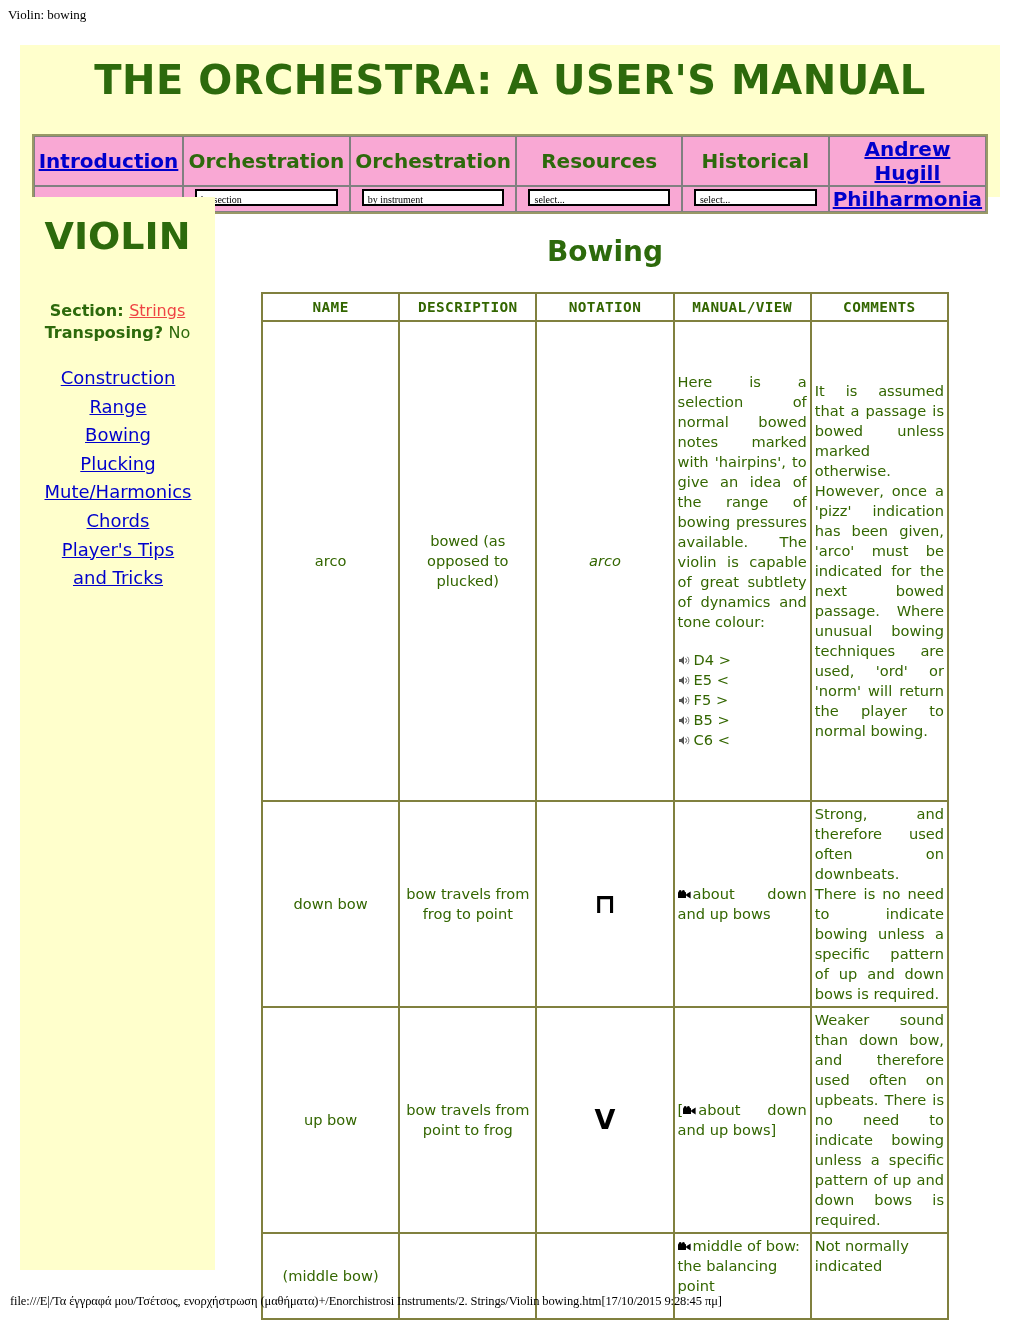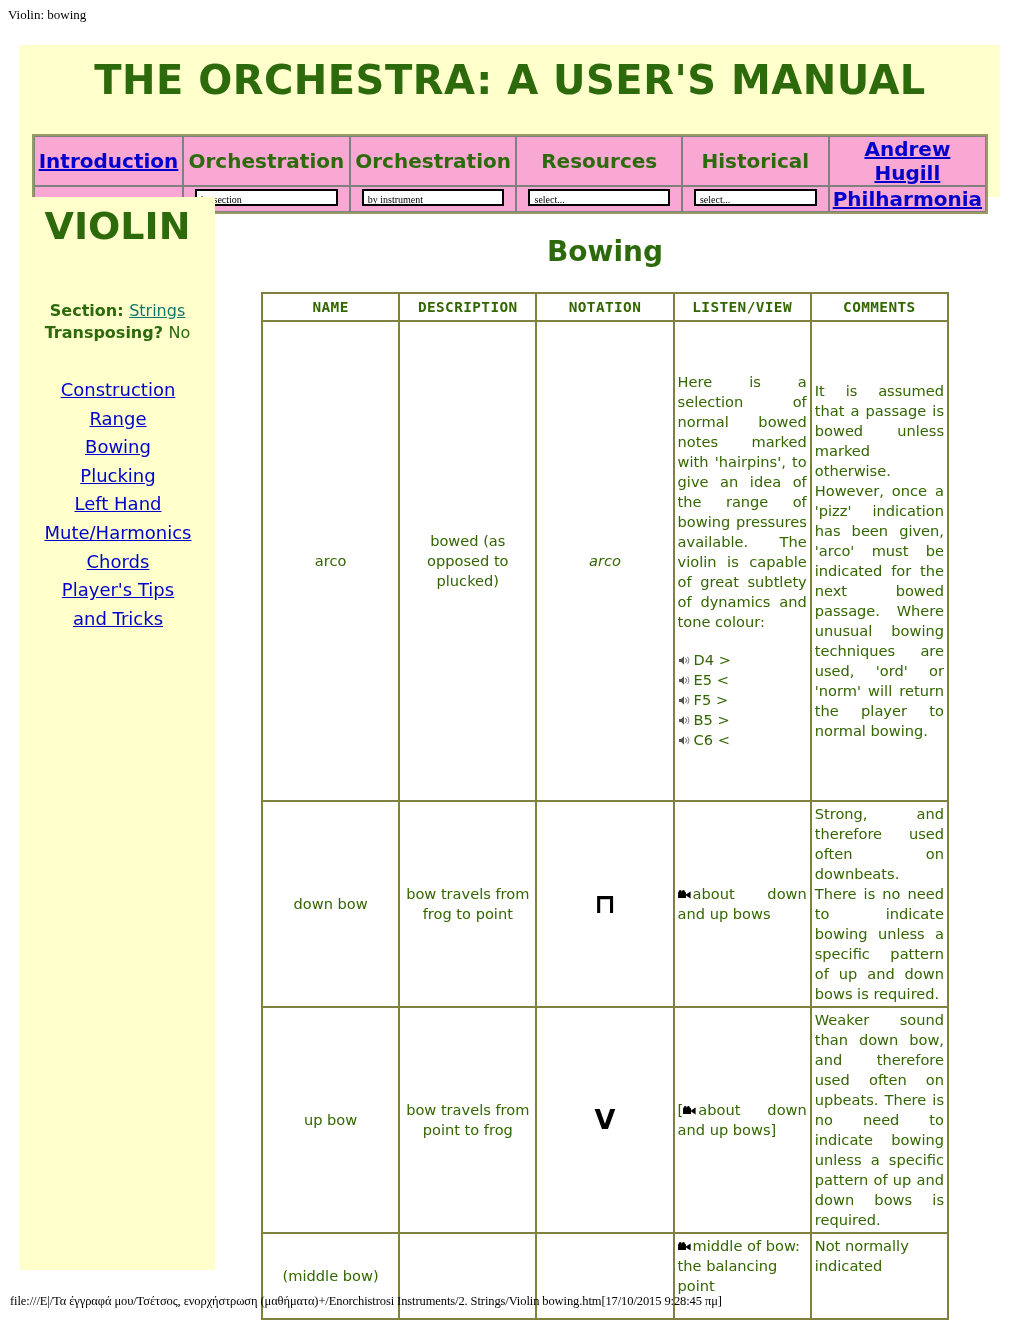--- a/index.html
+++ b/index.html
@@ -74,35 +74,35 @@
     box-sizing:border-box;
     font-family:"Liberation Serif","DejaVu Serif",serif;
     overflow:hidden;
   }
   
   .sidebar{
     position:absolute;left:20px;top:197px;width:195px;height:1073px;
     background:#ffffcc;
   }
   .inst-name{
-    position:absolute;left:20px;top:204px;width:195px;
+    position:absolute;left:20px;top:214px;width:195px;
     text-align:center;
     font-size:38px;font-weight:bold;color:#2d6a0c;
     line-height:44px;
   }
   .meta{
     position:absolute;left:20px;top:300px;width:195px;
     text-align:center;
     font-size:16px;font-weight:bold;color:#2d6a0c;
     line-height:22px;
   }
   .meta .val{font-weight:normal;}
-  .meta a{color:#0f766e;font-weight:normal;}
+  .meta a{color:#ef4444;font-weight:normal;}
   .navlinks{
-    position:absolute;left:18px;top:376px;width:200px;
+    position:absolute;left:18px;top:364px;width:200px;
     text-align:center;
     font-size:18px;
     line-height:28.6px;
   }
   .navlinks a{color:#0000cc;text-decoration:underline;display:block;}
   .navlinks .gap{height:20px;}
   
   .page-heading{
     position:absolute;left:255px;top:235px;width:700px;
     text-align:center;
@@ -219,37 +219,36 @@
     <span>Transposing?</span>
     <span class="val">No</span>
   </div>
 </div>
 
 <div class="navlinks">
   <a href="#">Construction</a>
   <a href="#">Range</a>
   <a href="#">Bowing</a>
   <a href="#">Plucking</a>
-  <a href="#">Left Hand</a>
   <a href="#">Mute/Harmonics</a>
   <a href="#">Chords</a>
   <a href="#">Player's Tips</a>
   <a href="#">and Tricks</a>
   <div class="gap"></div>
 </div>
 
 <div class="page-heading">Bowing</div>
 
 <table class="main">
   <thead>
     <tr>
       <th class="c-name">NAME</th>
       <th class="c-desc">DESCRIPTION</th>
       <th class="c-notation" style="font-style:normal;">NOTATION</th>
-      <th class="c-listen" style="text-align:center;vertical-align:middle;">LISTEN/VIEW</th>
+      <th class="c-listen" style="text-align:center;vertical-align:middle;">MANUAL/VIEW</th>
       <th class="c-comments" style="text-align:center;vertical-align:middle;">COMMENTS</th>
     </tr>
   </thead>
   <tbody>
 
     <tr style="height:480px;">
       <td class="c-name">arco</td>
       <td class="c-desc">bowed (as opposed to plucked)</td>
       <td class="c-notation">arco</td>
       <td class="c-listen">

